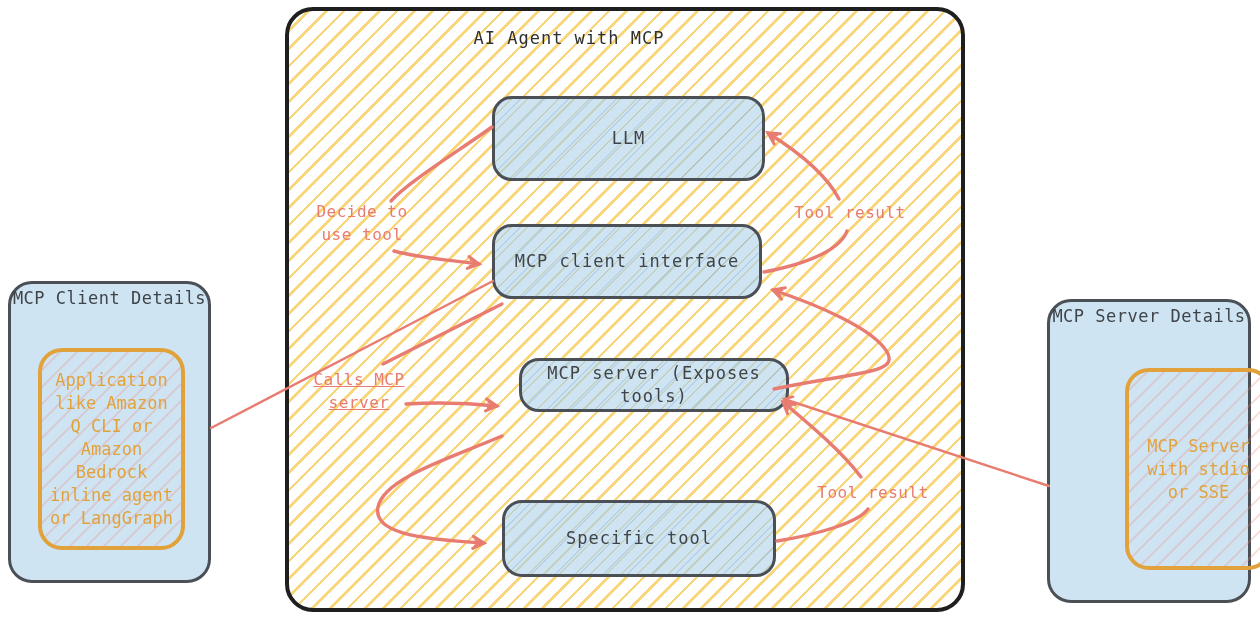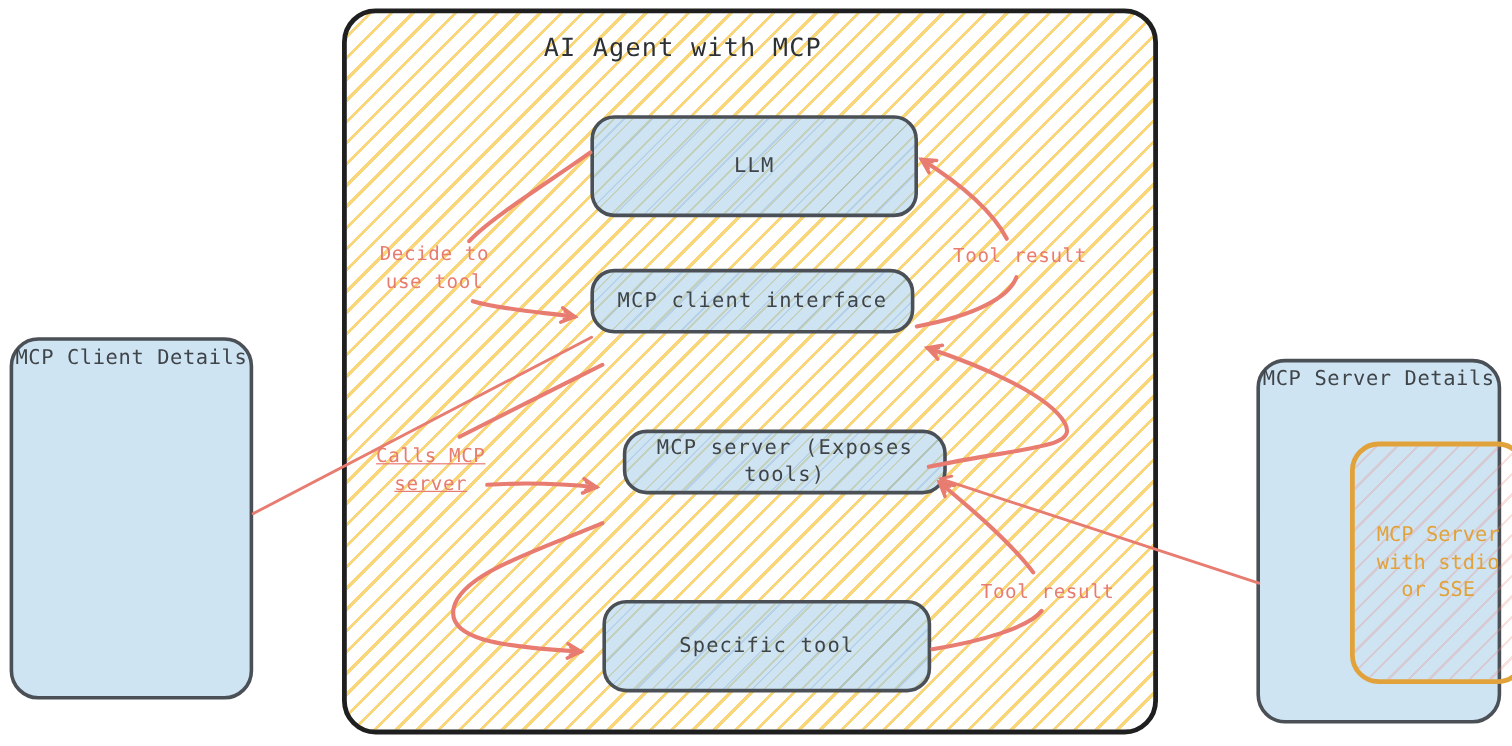--- a/index.html
+++ b/index.html
@@ -11,33 +11,33 @@
   html,body{width:1260px;height:622px;background:#fff;overflow:hidden;
     font-family:"DejaVu Sans Mono","Liberation Mono",monospace;}
   .stage{position:relative;width:1260px;height:622px;background:#fff;}
 
   
   .frame{position:absolute;left:285px;top:7px;width:680px;height:605px;
     border:4px solid var(--frame_border);border-radius:28px;
     background-image:repeating-linear-gradient(135deg,var(--hatch_yellow) 0 2.6px,transparent 2.6px 12.5px);
     background-color:#fff;}
   .frame-title{position:absolute;left:285px;top:28px;width:568px;text-align:center;
-    font-size:21px;letter-spacing:1px;color:#2d3034;white-space:pre;}
+    font-size:17px;letter-spacing:1px;color:#2d3034;white-space:pre;}
 
   
   .node{position:absolute;border:3.5px solid var(--node_border);border-radius:20px;
     background-color:var(--node_fill);
     background-image:
       repeating-linear-gradient(135deg,rgba(173,165,70,.30) 0 1.6px,transparent 1.6px 11px),
       repeating-linear-gradient(135deg,rgba(120,160,200,.28) 0 1.4px,transparent 1.4px 17px);
     display:flex;align-items:center;justify-content:center;text-align:center;
     color:var(--text_dark);font-size:17px;letter-spacing:1px;line-height:23px;
     padding:4px 18px;white-space:pre-line;}
   .node-llm{left:492px;top:96px;width:273px;height:85px;}
-  .node-client{left:492px;top:224px;width:270px;height:54px;}
+  .node-client{left:492px;top:224px;width:270px;height:75px;}
   .node-server{left:519px;top:358px;width:270px;height:54px;}
   .node-tool{left:502px;top:500px;width:274px;height:77px;}
 
   
   .panel{position:absolute;border:3.5px solid var(--node_border);border-radius:24px;
     background:var(--node_fill);}
   .panel-client{left:8px;top:281px;width:203px;height:302px;}
   .panel-server{left:1047px;top:299px;width:204px;height:304px;}
   .panel-title{position:absolute;top:4px;left:0;width:100%;text-align:center;
     color:var(--text_dark);font-size:17px;letter-spacing:.5px;white-space:pre;}
@@ -63,20 +63,27 @@
 </head>
 <body>
 
 <div class="stage">
 
   <div class="frame"></div>
   <div class="frame-title">AI Agent with MCP</div>
 
   <div class="panel panel-client">
     <div class="panel-title">MCP Client Details</div>
+    <div class="panel-inner">Application
+like Amazon
+Q CLI or
+Amazon
+Bedrock
+inline agent
+or LangGraph</div>
   </div>
   <div class="panel panel-server">
     <div class="panel-title">MCP Server Details</div>
     <div class="panel-inner">MCP Server
 with stdio
 or SSE</div>
   </div>
 
   <div class="node node-llm">LLM</div>
   <div class="node node-client">MCP client interface</div>

